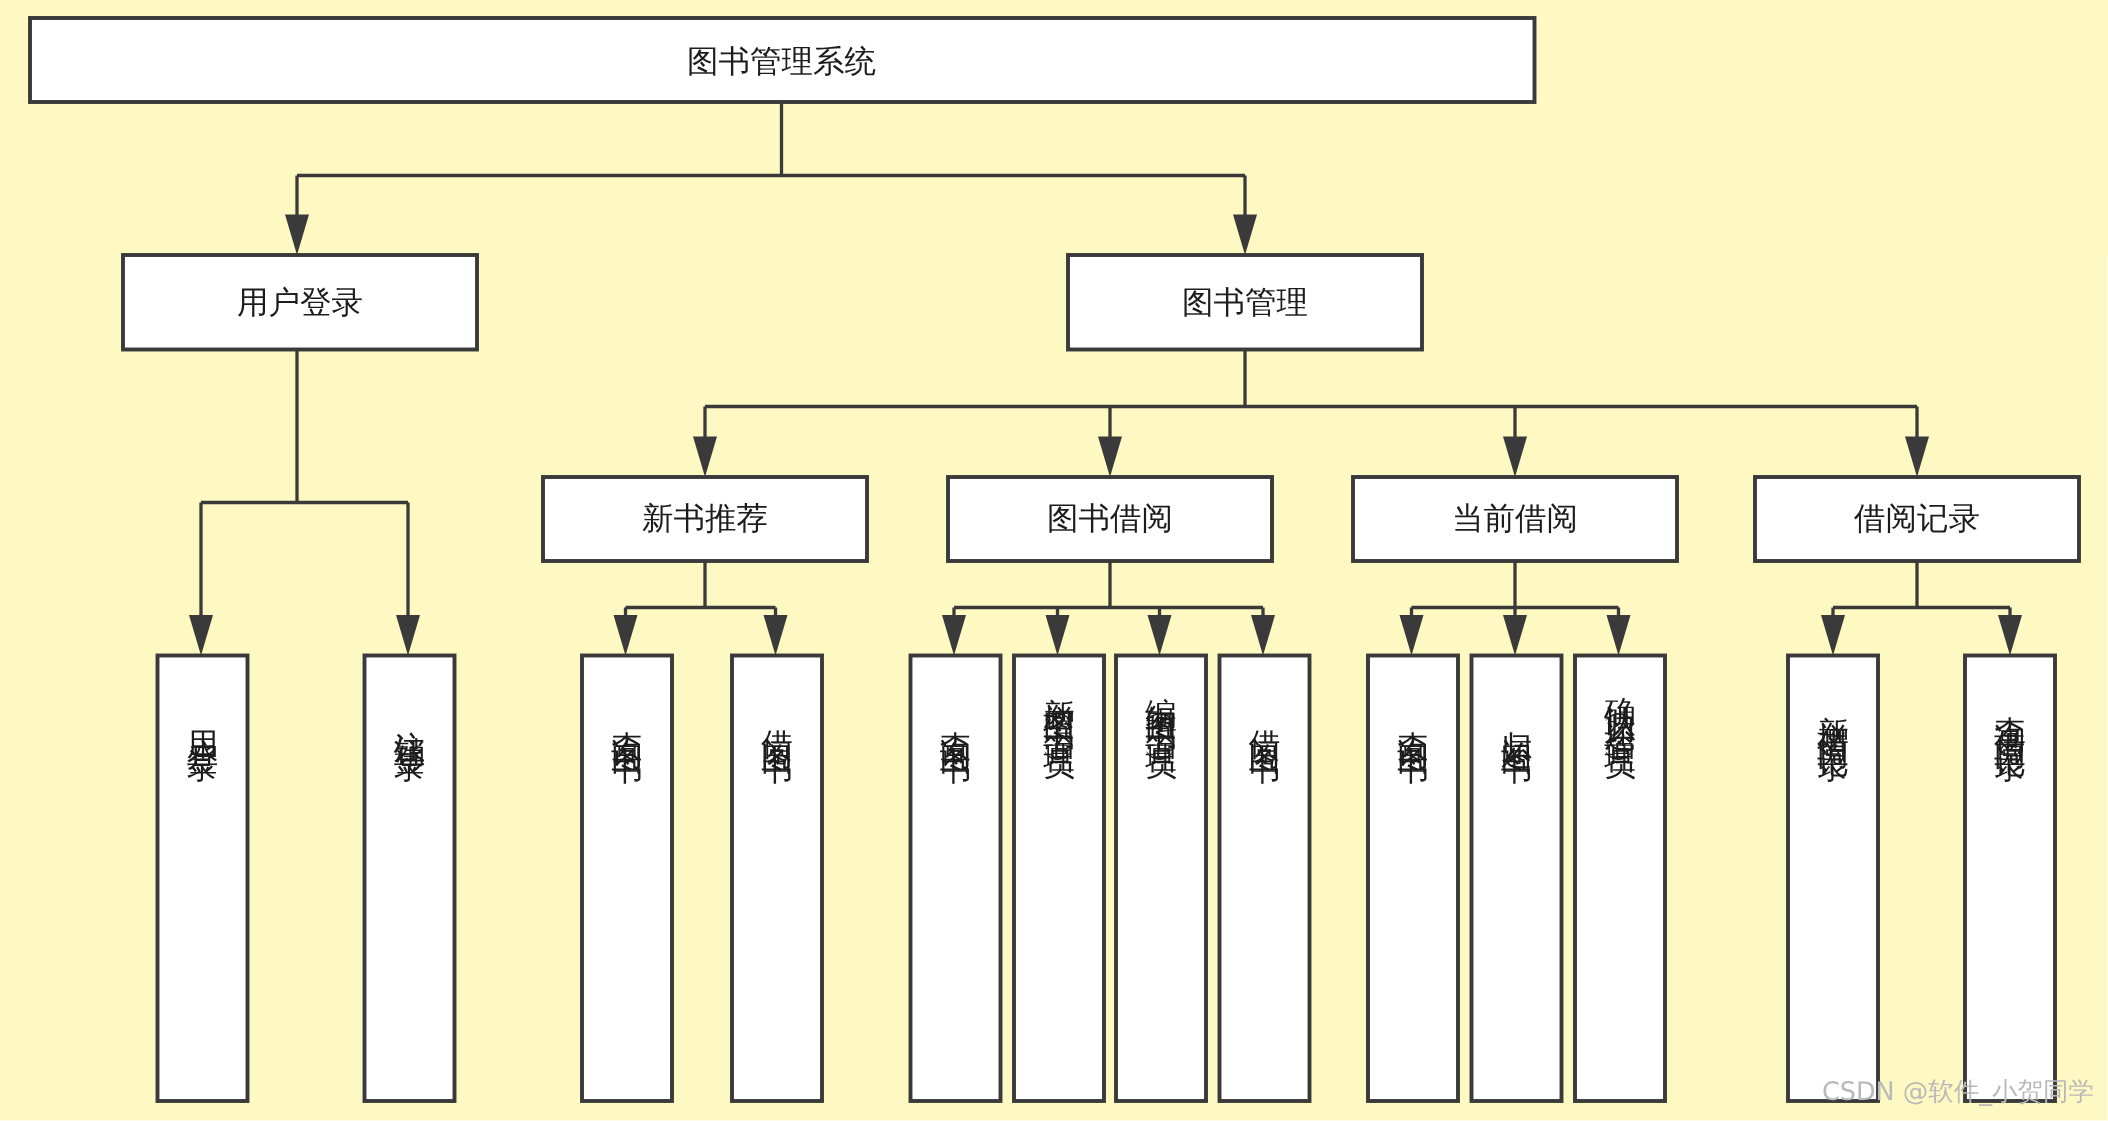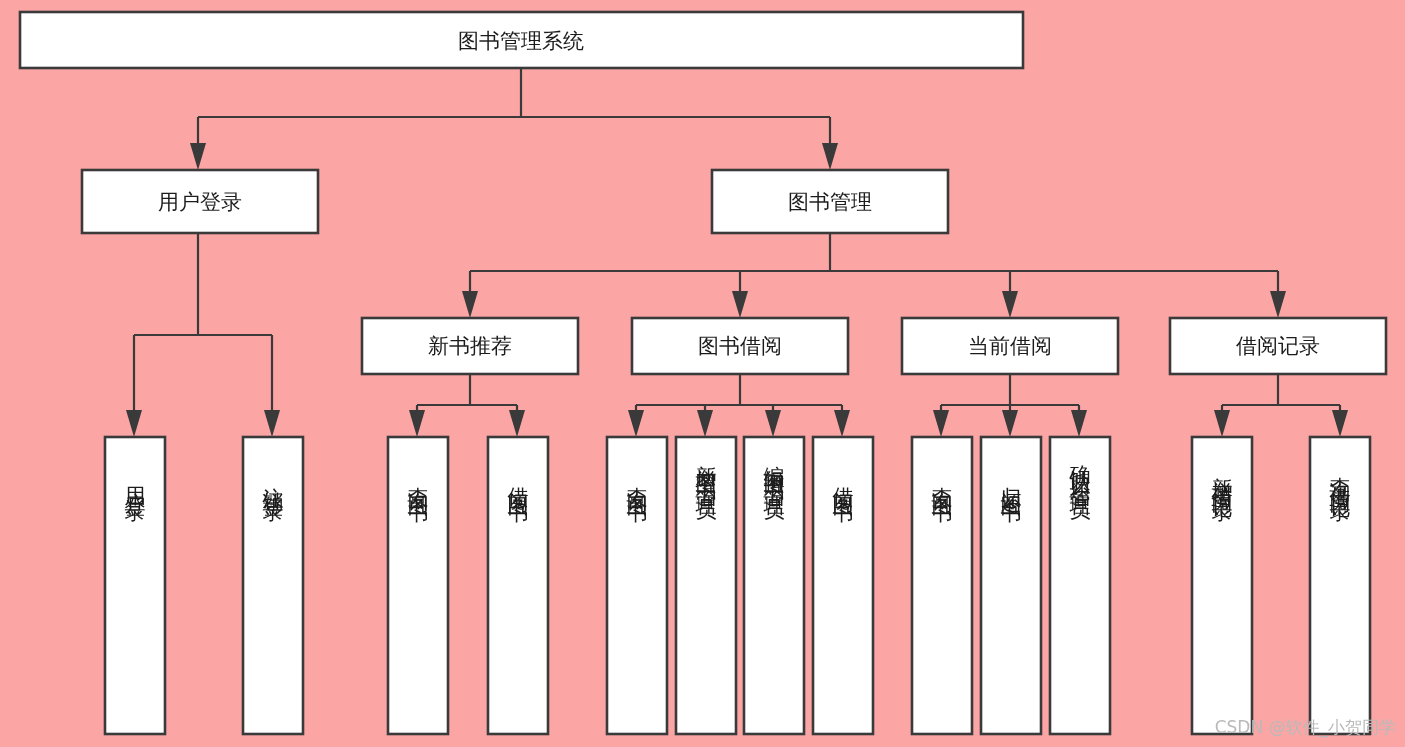--- a/index.html
+++ b/index.html
@@ -11,21 +11,21 @@
   body {
     width: 1405px;
     height: 747px;
     font-family: "DejaVu Sans", "Liberation Sans", sans-serif;
     overflow: hidden;
   }
   #diagram-root {
     position: relative;
     width: 1405px;
     height: 747px;
-    background: #fca5a5;
+    background: #fef9c3;
   }
   svg.diagram-canvas {
     position: absolute;
     top: 0;
     left: 0;
     width: 1405px;
     height: 747px;
     display: block;
   }
   .node-box {

